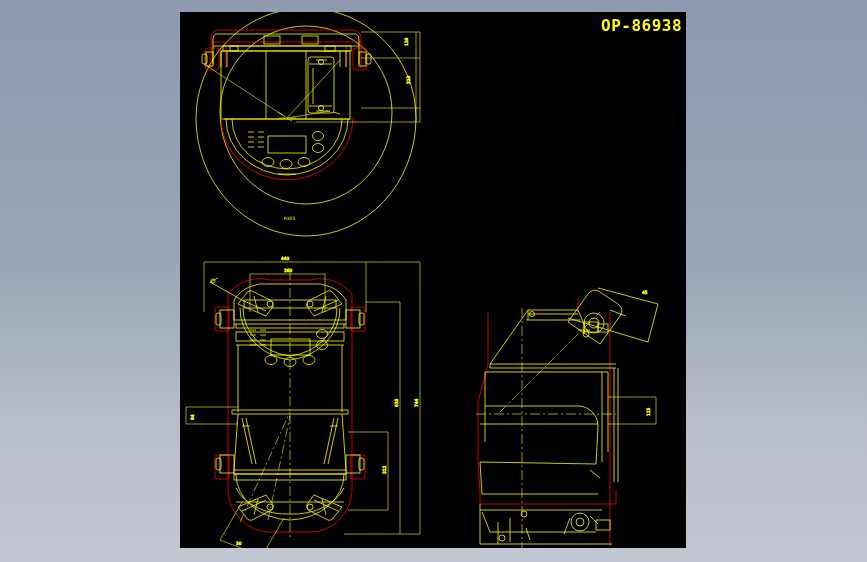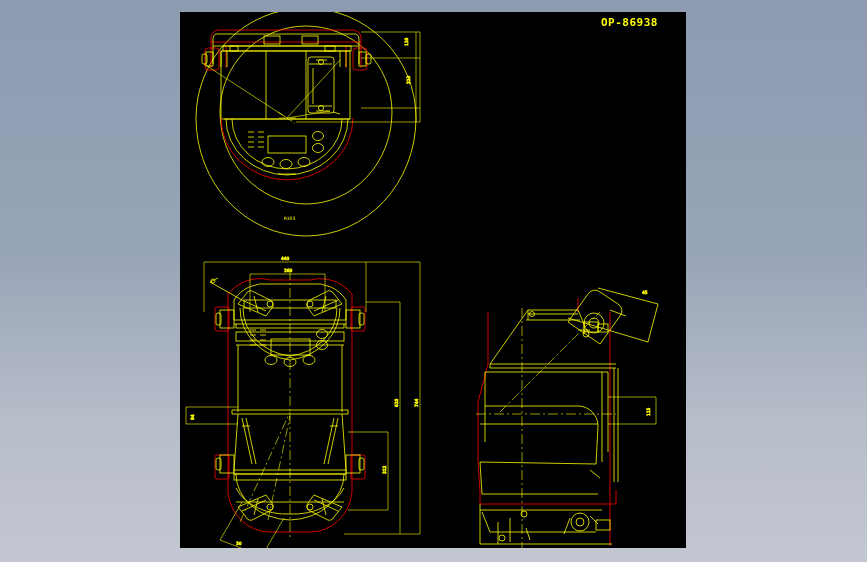--- a/index.html
+++ b/index.html
@@ -30,21 +30,21 @@
   }
   #canvas svg {
     display: block;
   }
   .title-text {
     position: absolute;
     left: 601px;
     top: 16px;
     color: #ffff00;
     font-family: "DejaVu Sans Mono", monospace;
-    font-size: 11px;
+    font-size: 16px;
     letter-spacing: 0.5px;
     white-space: nowrap;
     font-weight: bold;
     text-align: center;
   }
   .dim-label {
     fill: #ffff00;
     font-family: "DejaVu Sans", sans-serif;
     font-size: 4.4px;
   }

